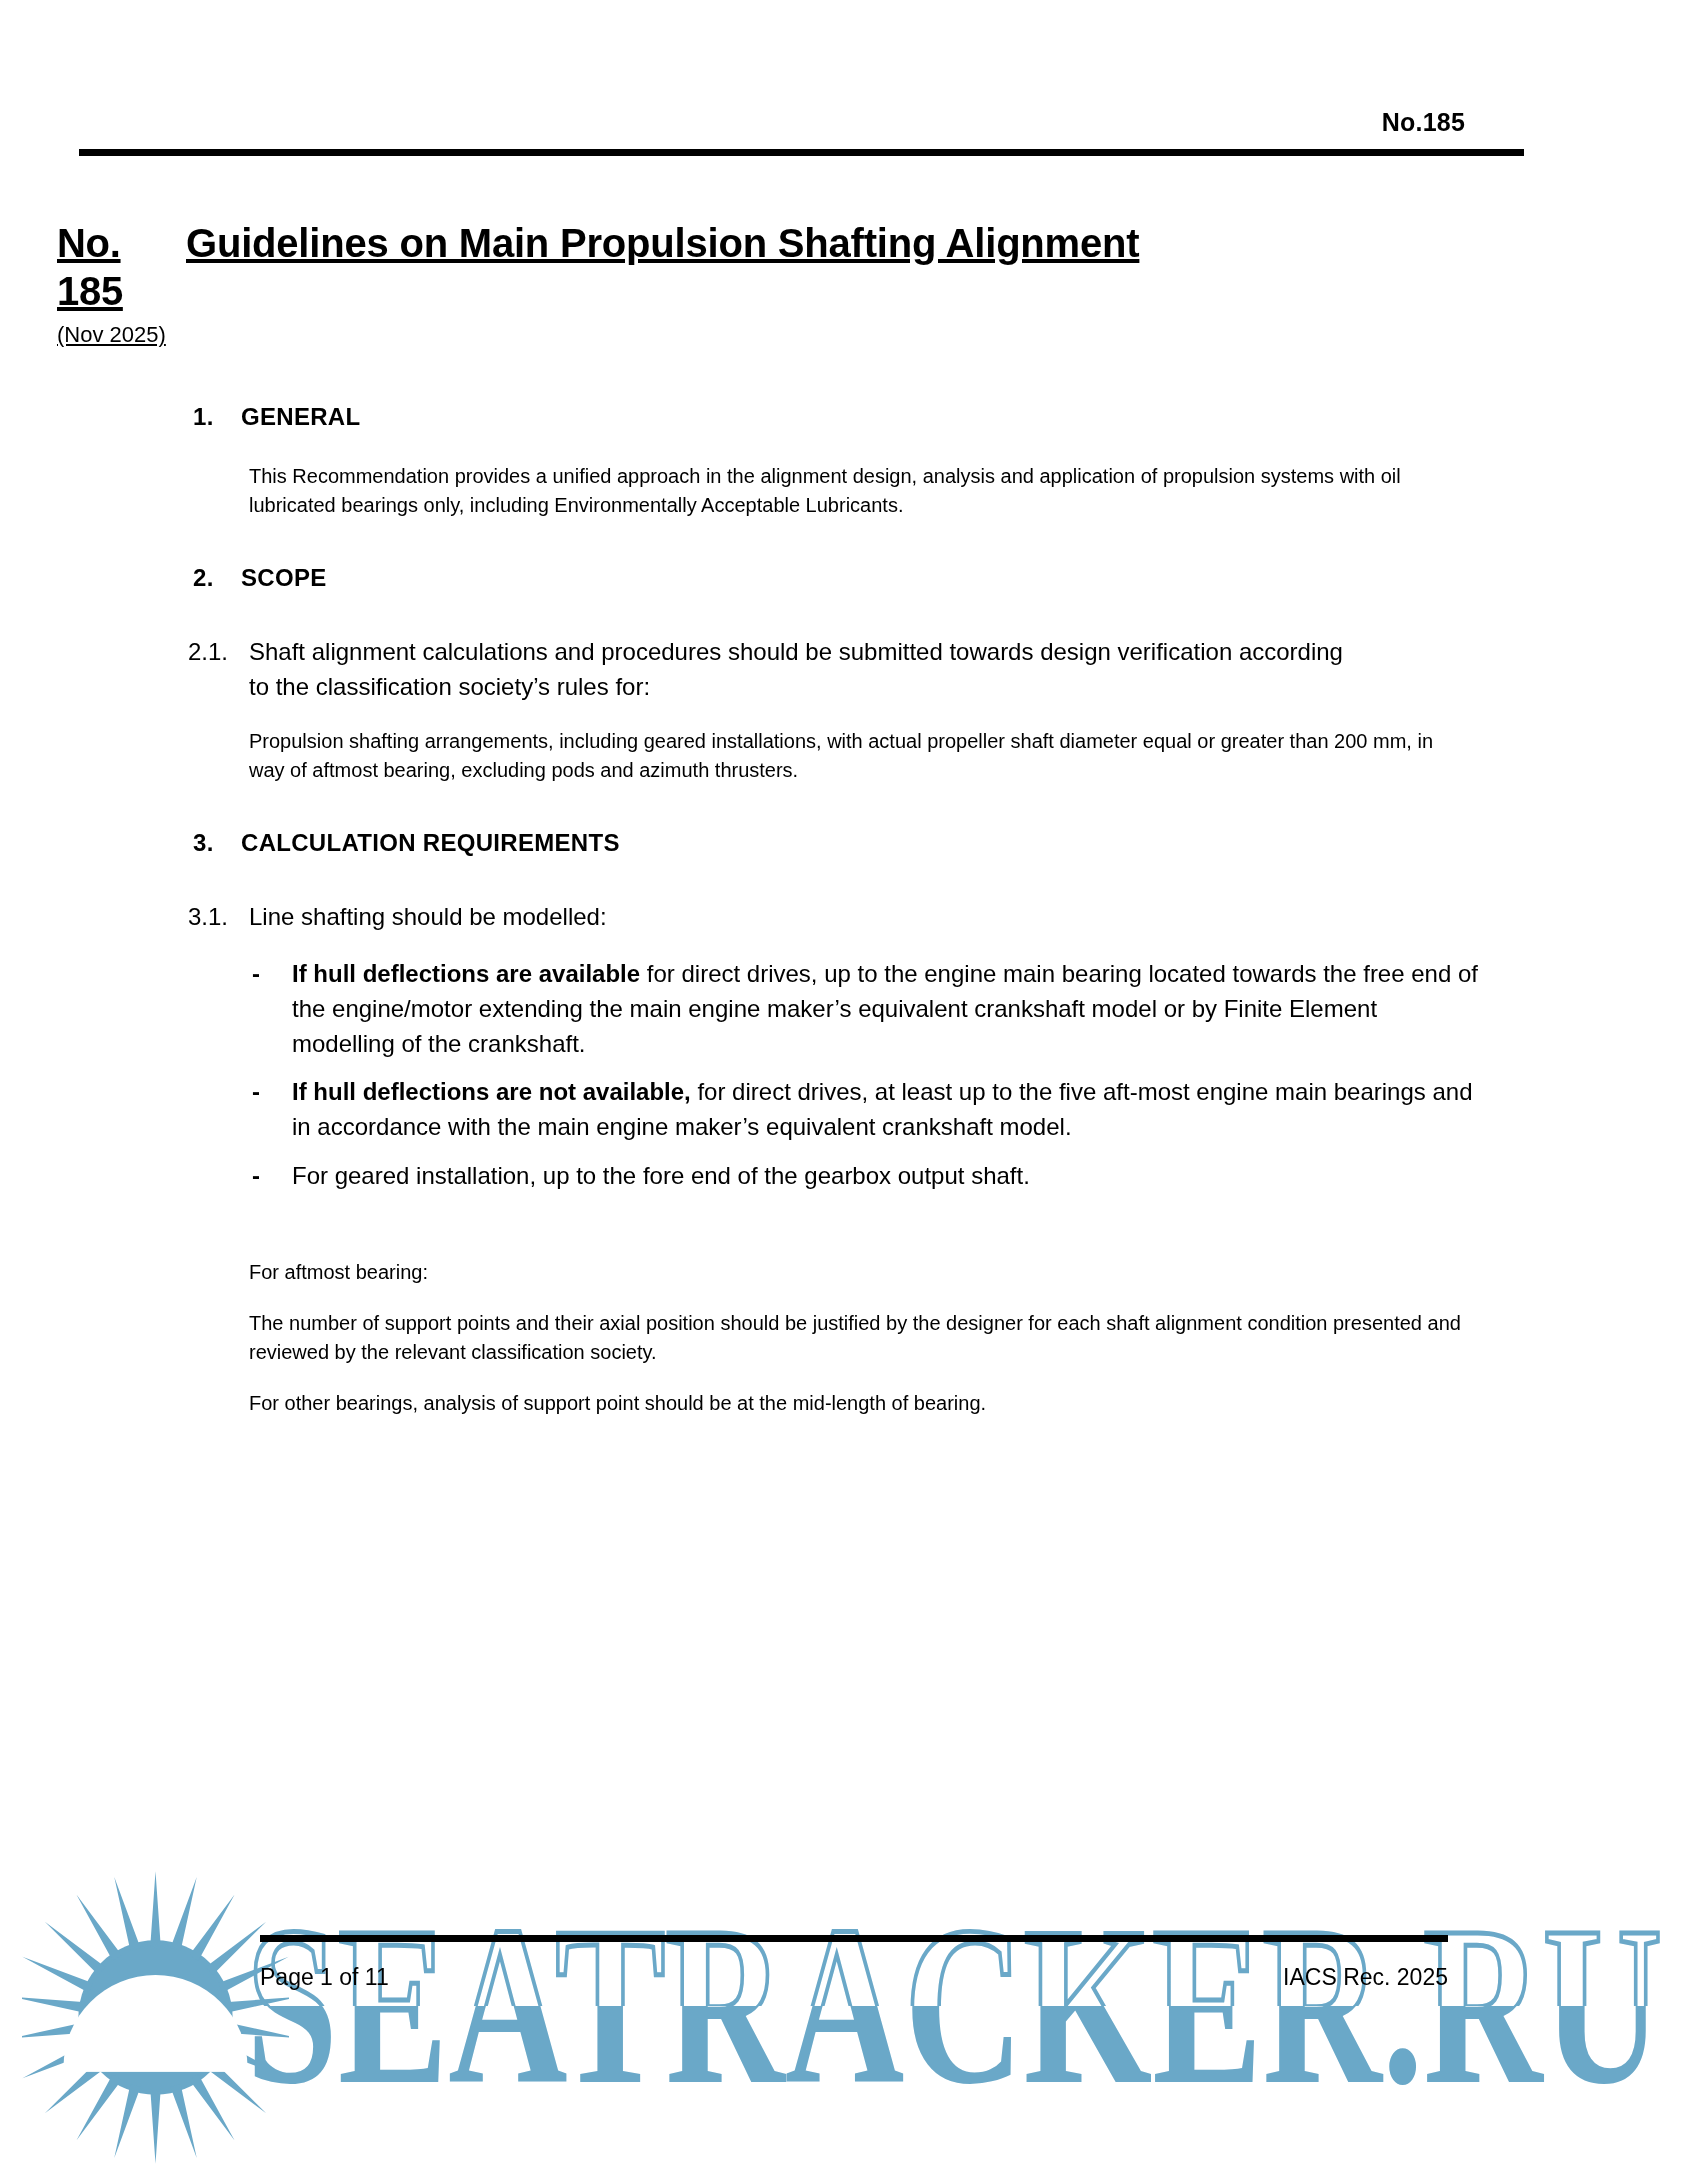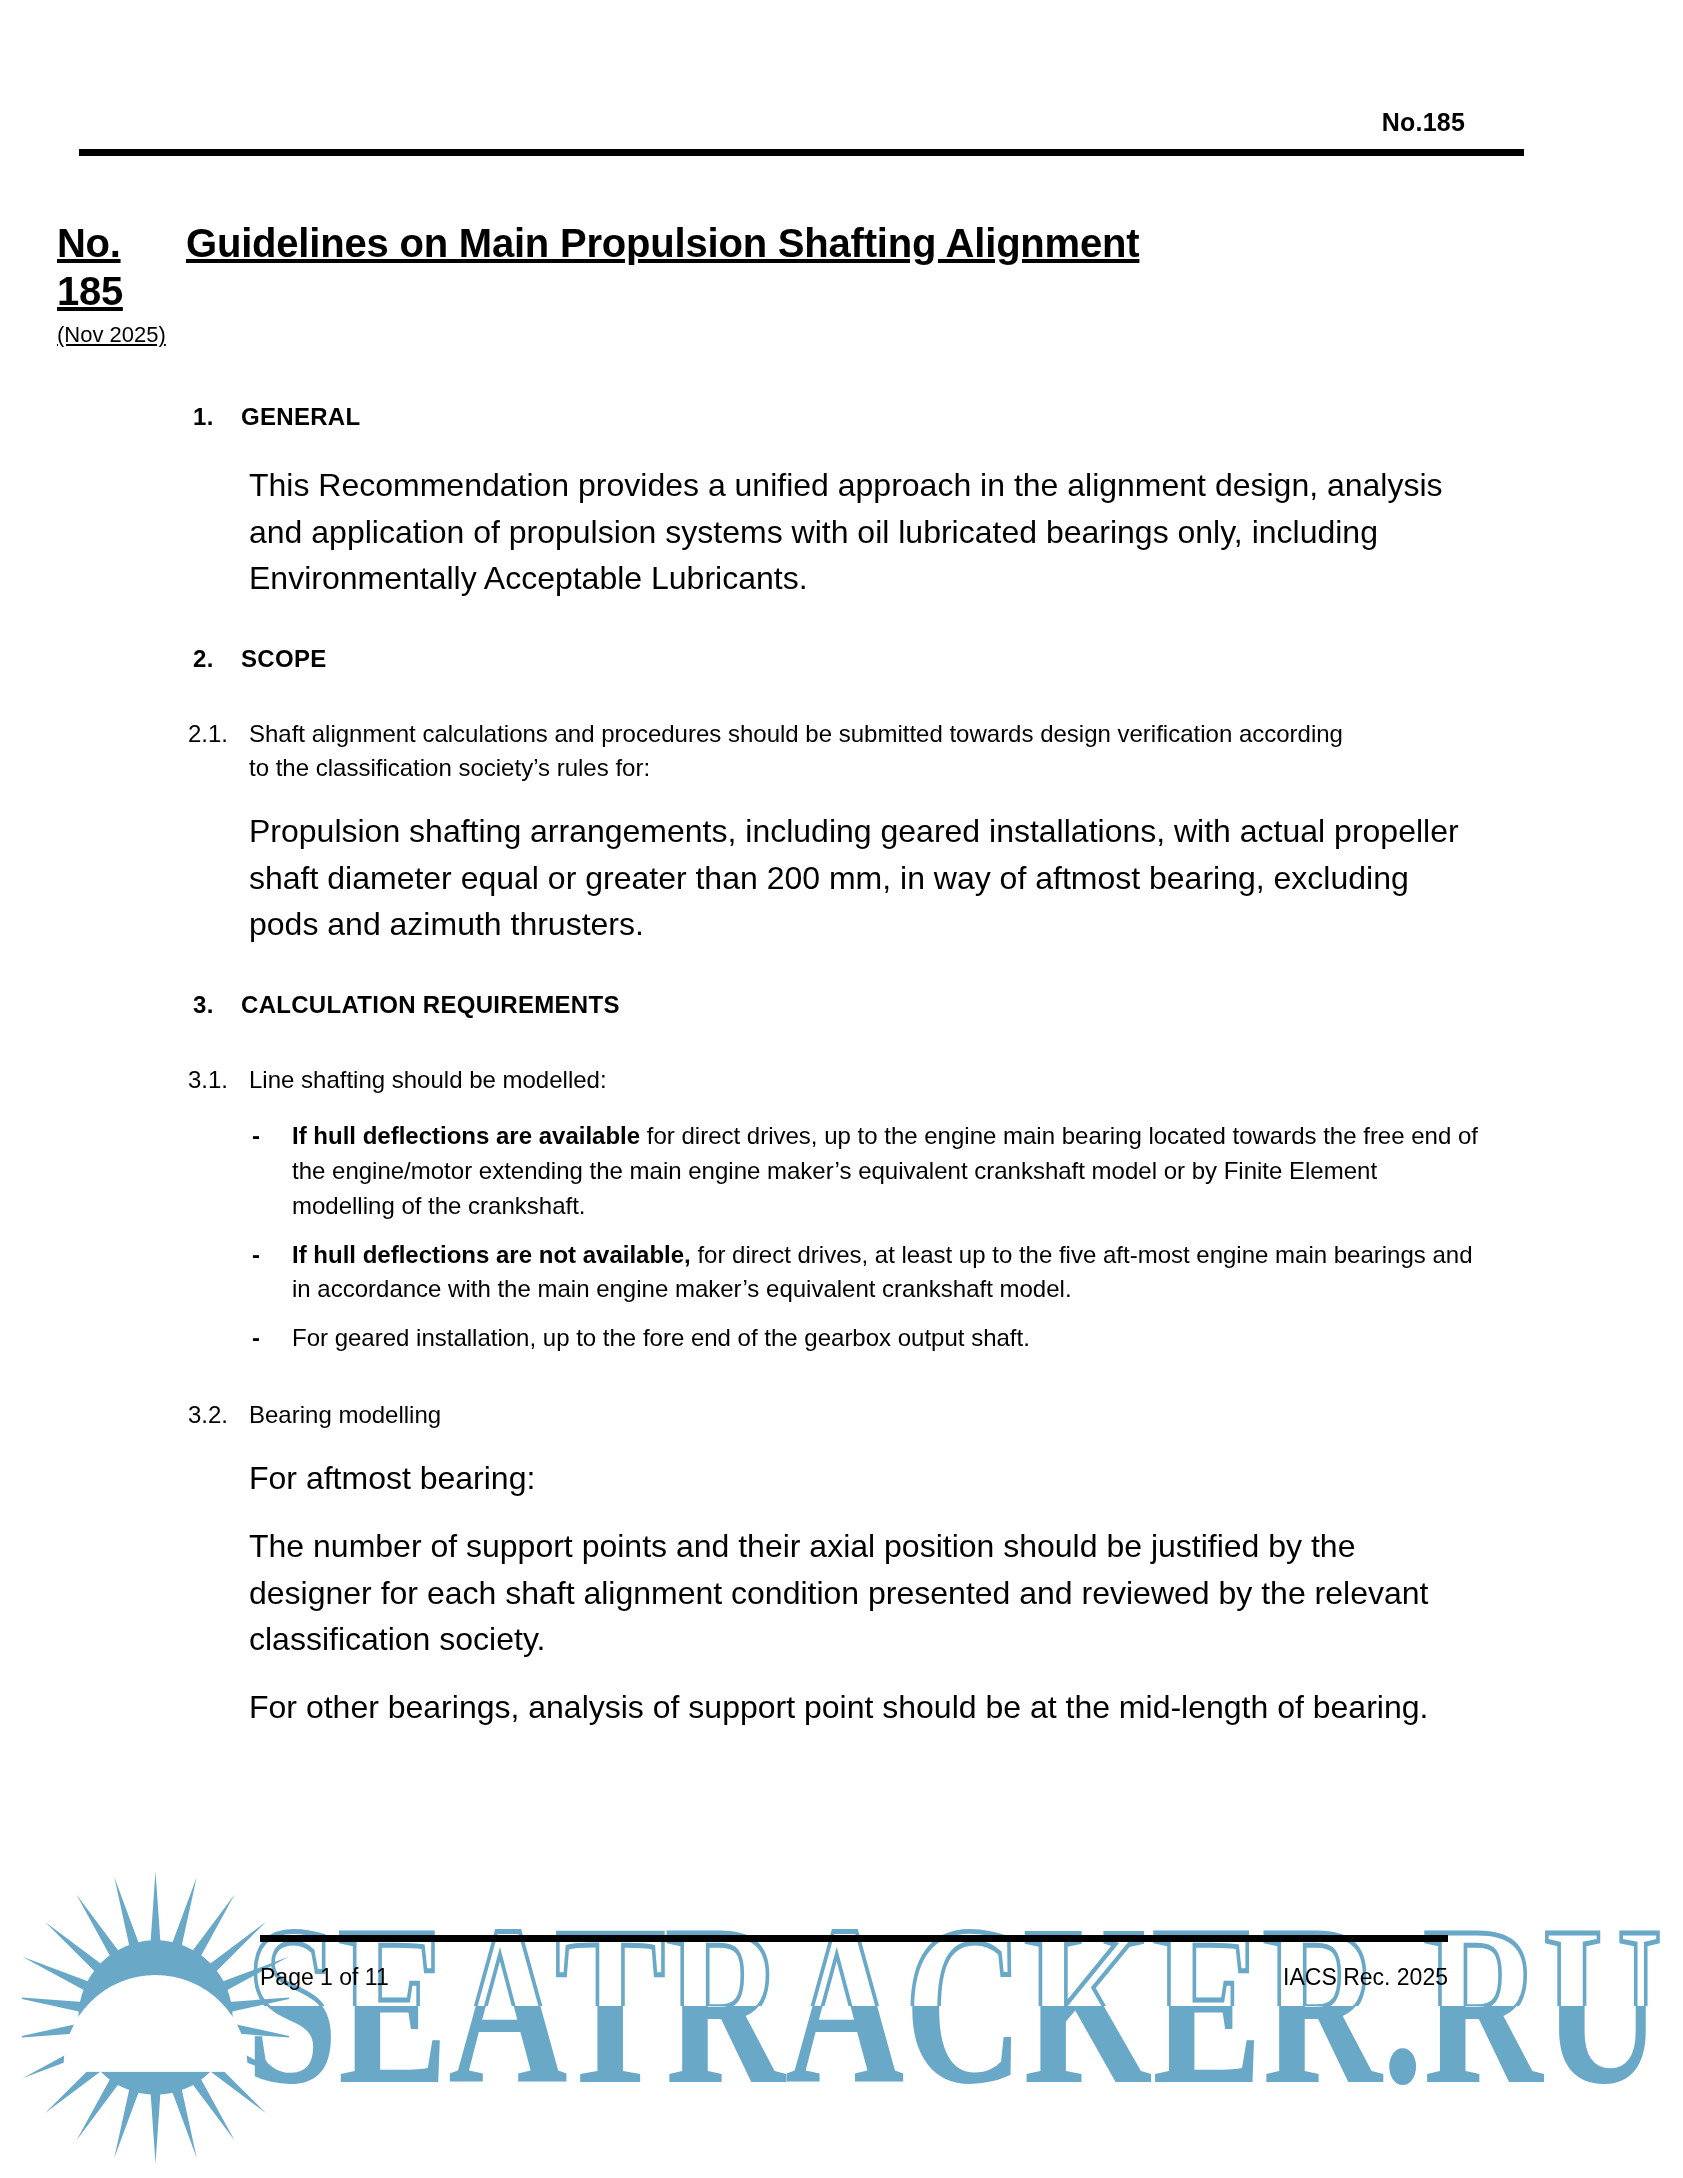--- a/index.html
+++ b/index.html
@@ -100,21 +100,21 @@
     margin-left: 188px;
     font-size: 24px;
     line-height: 1.45;
     max-width: 1287px;
   }
   .subsec .num { width: 61px; flex: 0 0 61px; }
   .subsec .txt { max-width: 1119px; }
 
   .para {
     margin-left: 249px;
-    font-size: 32px;
+    font-size: 20px;
     line-height: 1.45;
     max-width: 1218px;
   }
 
   .bullet {
     display: flex;
     margin-left: 252px;
     font-size: 24px;
     line-height: 1.45;
     max-width: 1307px;
@@ -243,24 +243,20 @@
       <span class="txt"><b>If hull deflections are not available,</b><span> for direct drives, at least up to the five aft-most engine main bearings and in accordance with the main engine maker’s equivalent crankshaft model.</span></span>
     </div>
     <div class="gap-xs"></div>
     <div class="bullet">
       <span class="mark">-</span>
       <span class="txt"><span>For geared installation, up to the fore end of the gearbox output shaft.</span></span>
     </div>
 
     <div class="gap-lg"></div>
 
-    <div class="subsec">
-      <span class="num">3.2.</span>
-      <span class="txt">Bearing modelling</span>
-    </div>
     <div class="gap-sm"></div>
     <div class="para">For aftmost bearing:</div>
     <div class="gap-sm"></div>
     <div class="para">The number of support points and their axial position should be justified by the designer for each shaft alignment condition presented and reviewed by the relevant classification society.</div>
     <div class="gap-sm"></div>
     <div class="para">For other bearings, analysis of support point should be at the mid-length of bearing.</div>
 
   </div>
 
   <div class="watermark">

